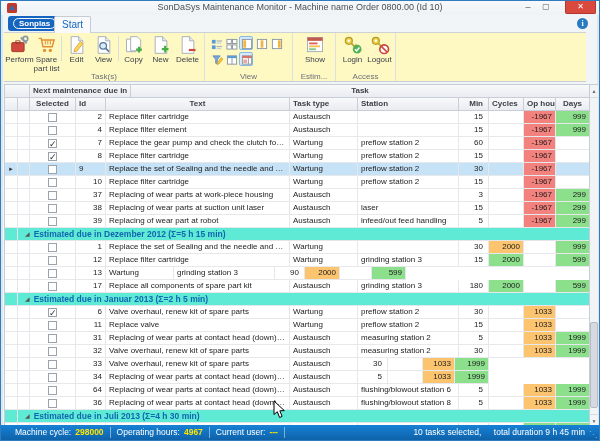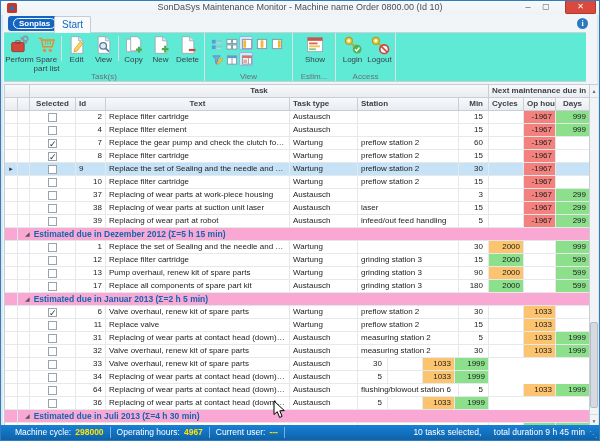--- a/index.html
+++ b/index.html
@@ -13,21 +13,21 @@
   .btn-min{right:64px;width:14px;}
   .btn-max{right:46px;width:14px;font-size:8px;}
   .btn-close{right:3px;width:31px;background:#d9493d;color:#fff;font-size:8px;font-weight:bold;border-radius:0 0 2px 2px;border:1px solid #b03a30;border-top:none;}
   
   .tabrow{position:absolute;top:14px;left:3px;right:3px;height:17px;}
   .appbtn{position:absolute;left:4px;top:1px;height:15px;background:#1565c0;border-radius:3px;padding:2px 5px;}
   .appbtn span{display:block;border:1px solid rgba(255,255,255,.95);border-radius:7px;color:#fff;font-size:8px;font-weight:bold;line-height:9px;padding:0 5px;}
   .starttab{position:absolute;left:50px;top:1px;height:17px;background:#f7f9fb;border:1px solid #c6ccd4;border-bottom:none;border-radius:2px 2px 0 0;color:#1565c0;font-size:10px;line-height:15px;padding:0 7px;z-index:2;}
   .infoicon{position:absolute;right:8px;top:3px;width:11px;height:11px;border-radius:50%;background:#2a7ac0;color:#fff;font-size:8px;font-weight:bold;text-align:center;line-height:11px;font-family:"Liberation Serif",serif;}
   
-  .ribbon{position:absolute;top:31px;left:3px;right:13px;height:50px;background:#5eead4;border-top:1px solid #ccd1d8;border-bottom:1px solid #c9cdd4;display:flex;}
+  .ribbon{position:absolute;top:31px;left:3px;right:13px;height:50px;background:#fef9c3;border-top:1px solid #ccd1d8;border-bottom:1px solid #c9cdd4;display:flex;}
   .rgroup{position:relative;height:100%;border-right:1px solid #dde1e6;}
   .rgl{position:absolute;bottom:0px;left:0;width:100%;text-align:center;font-size:8px;color:#6b7078;}
   .rbtns{display:flex;padding:1px 0 0 2px;}
   .rbtn{width:27px;display:flex;flex-direction:column;align-items:center;cursor:default;}
   .rbtn svg{width:20px;height:20px;margin-top:1px;}
   .rlabel{font-size:8px;line-height:8.5px;color:#3c4048;text-align:center;width:36px;margin:1px -5px 0;}
   .rsep{width:1px;background:#dadde2;margin:2px 1px 12px;}
   .vrows{padding:3px 0 0 4px;}
   .vrow{display:flex;gap:1px;margin-bottom:2px;}
   .vbtn{width:14px;height:14px;padding:0.5px;border:1px solid transparent;}
@@ -54,21 +54,21 @@
   .hc.w-sel,.hc.w-text{text-align:center;}
   .hc.w-days{text-align:center;}
   .hc.w-id,.hc.w-cycles{text-align:left;}
   .band-spacer{width:25px;}
   .band-task{width:459px;text-align:center;}
   .band-next{width:101px;text-align:center;}
   .row.hl .c{background:#c6e2f7;}
   .row.hl .w-id{text-align:left;}
   .cb{width:9px;height:9px;border:1px solid #9aa2ac;background:#fff;display:block;margin:1.5px auto;position:relative;}
   .cb.checked::after{content:"✓";position:absolute;left:0px;top:-2px;font-size:9px;font-weight:bold;color:#2b2b2b;}
-  .grow{display:flex;height:13px;background:#f9a8d4;border-bottom:1px solid #e4e6ea;}
+  .grow{display:flex;height:13px;background:#5eead4;border-bottom:1px solid #e4e6ea;}
   .grow .gind{width:13px;border-right:1px solid #e6e8ec;}
   .gbody{flex:1;display:flex;align-items:center;padding-left:7px;gap:4px;}
   .tri{font-size:6px;color:#555;line-height:6px;}
   .gtxt{font-size:8.5px;font-weight:bold;color:#1266b1;}
   
   .vscroll{position:absolute;top:0;right:0;bottom:0;width:9px;background:#f2f3f5;border-left:1px solid #c9ced6;}
   .sarr{position:absolute;left:0;width:100%;height:13px;font-size:5px;color:#667;text-align:center;line-height:12px;}
   .sarr.up{top:0;border-bottom:1px solid #d8dbe0;}
   .sarr.down{bottom:0;border-top:1px solid #d8dbe0;}
   .sthumb{position:absolute;left:0px;right:0px;top:237px;height:86px;background:#d6dae0;border:1px solid #b6bcc6;border-radius:2px;}
@@ -285,22 +285,22 @@
       </div>
       <div class="rgl">Access</div>
     </div>
 
     <div style="flex:1;"></div>
   </div>
 
   <div class="grid">
     <div class="hrow">
       <div class="hc band-spacer"></div>
+      <div class="hc band-next">Next maintenance due in</div>
       <div class="hc band-task">Task</div>
-      <div class="hc band-next">Next maintenance due in</div>
     </div>
     <div class="hrow">
       <div class="hc w-ind"></div>
       <div class="hc w-exp"></div>
       <div class="hc w-sel">Selected</div>
       <div class="hc w-id">Id</div>
       <div class="hc w-text">Text</div>
       <div class="hc w-type">Task type</div>
       <div class="hc w-station">Station</div>
       <div class="hc w-min">Min</div>
@@ -481,21 +481,20 @@
     <div class="c w-op op"></div>
     <div class="c w-days days" style="background: rgb(140, 224, 140);">599</div>
   </div>
         <div class="row">
     <div class="c w-ind ind"></div>
     <div class="c w-exp"></div>
     <div class="c w-sel">
             <span class="cb"></span>
           </div>
     <div class="c w-id id">13</div>
-    <div class="c w-text text">Pump overhaul, renew kit of spare parts</div>
     <div class="c w-type type">Wartung</div>
     <div class="c w-station station">grinding station 3</div>
     <div class="c w-min min">90</div>
     <div class="c w-cycles cycles" style="background: rgb(252, 196, 111);">2000</div>
     <div class="c w-op op"></div>
     <div class="c w-days days" style="background: rgb(140, 224, 140);">599</div>
   </div>
         <div class="row">
     <div class="c w-ind ind"></div>
     <div class="c w-exp"></div>
@@ -623,20 +622,21 @@
   </div>
         <div class="row">
     <div class="c w-ind ind"></div>
     <div class="c w-exp"></div>
     <div class="c w-sel">
             <span class="cb"></span>
           </div>
     <div class="c w-id id">36</div>
     <div class="c w-text text">Replacing of wear parts at contact head (down) and lifter at flushing/blo...</div>
     <div class="c w-type type">Austausch</div>
+    <div class="c w-station station">flushing/blowout station 8</div>
     <div class="c w-min min">5</div>
     <div class="c w-cycles cycles"></div>
     <div class="c w-op op" style="background: rgb(252, 196, 111);">1033</div>
     <div class="c w-days days" style="background: rgb(140, 224, 140);">1999</div>
   </div>
         <div class="grow">
           <div class="gind"></div>
           <div class="gbody">
             <span class="tri">◢</span>
             <span class="gtxt">Estimated due in Juli 2013 (Σ=4 h 30 min)</span>

